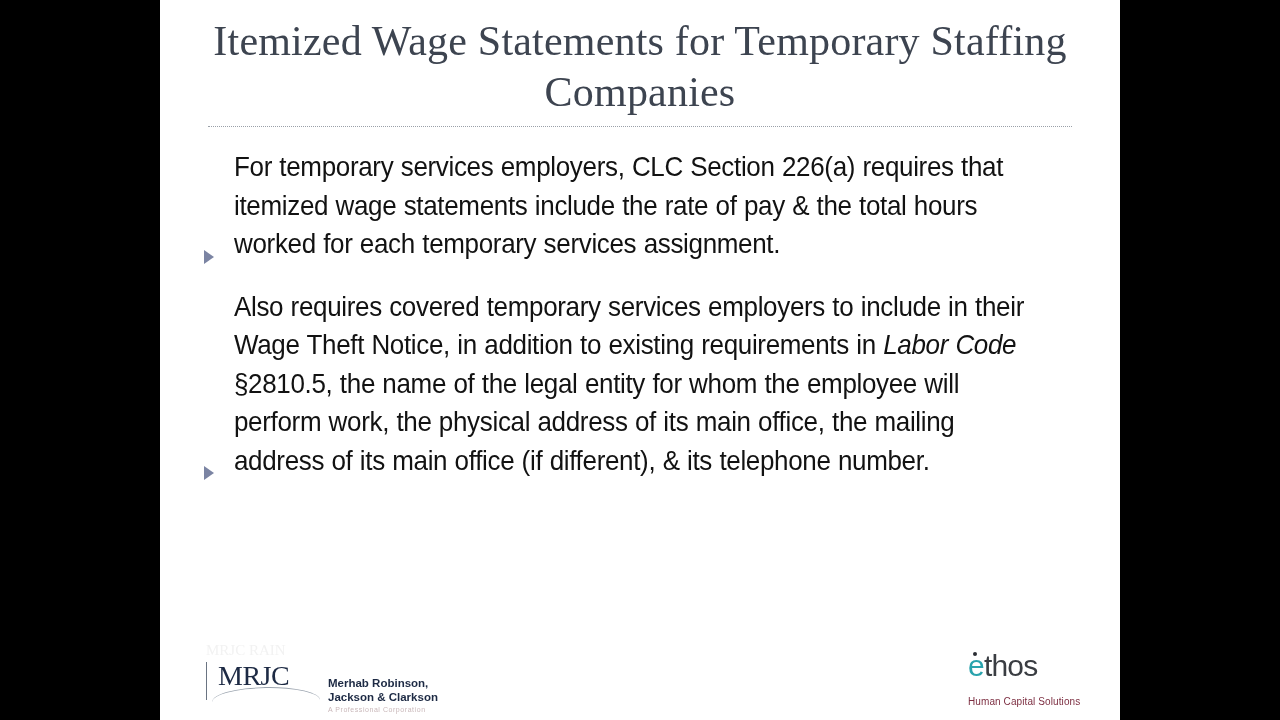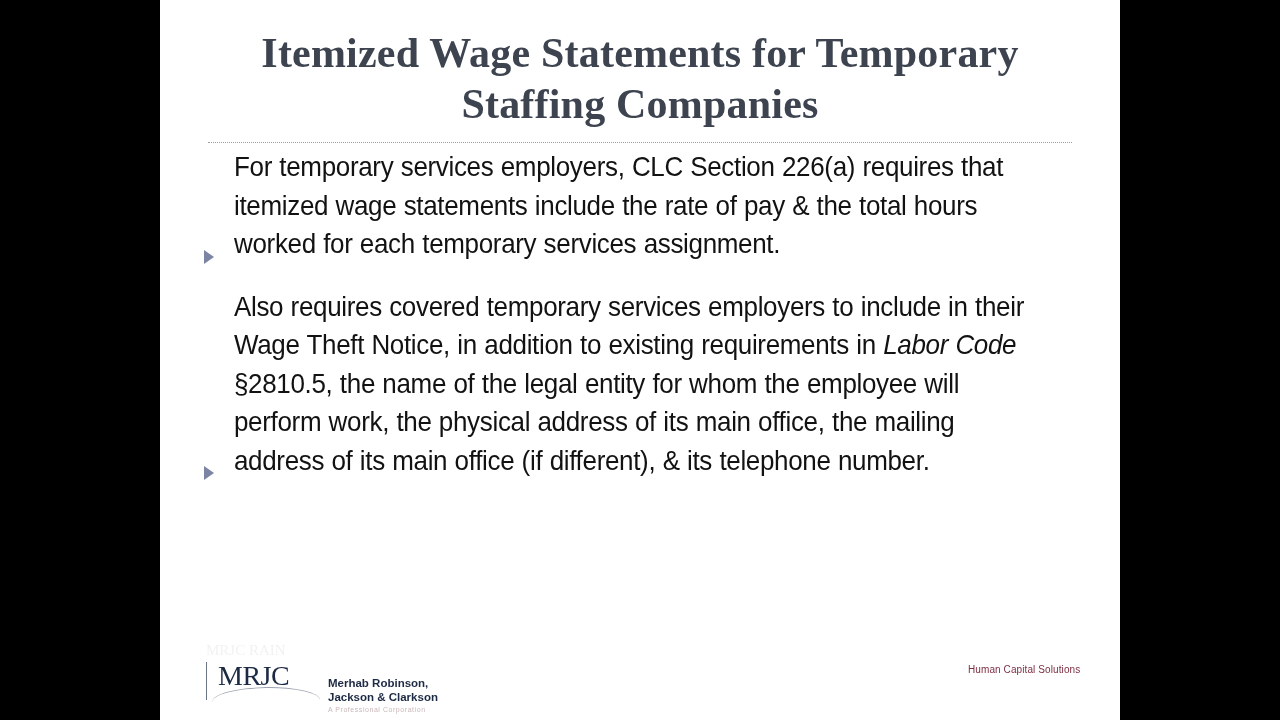--- a/index.html
+++ b/index.html
@@ -43,23 +43,23 @@
   }
 
   
   #title-block {
     position: absolute;
     left: 48px;
     top: 16px;
     width: 864px;
   }
   #slide-title {
-    margin: 12px;
+    margin: 0;
     font-family: "Liberation Serif", "DejaVu Serif", serif;
-    font-weight: 700;
+    font-weight: 400;
     font-size: 42px;
     line-height: 51px;
     color: #3d4450;
     text-align: center;
     letter-spacing: 0.2px;
   }
   #title-rule {
     margin-top: 8px;
     height: 0;
     border-top: 1px dotted #9aa0a8;
@@ -290,19 +290,22 @@
         <div id="mrjc-swoosh"></div>
         <div id="mrjc-words">
           <div class="mrjc-line">Merhab Robinson,</div>
           <div class="mrjc-line">Jackson &amp; Clarkson</div>
           <div id="mrjc-tagline">A Professional Corporation</div>
         </div>
       </div>
 
 
       <div id="ethos-logo">
+        <div id="ethos-word">
+          <span id="ethos-dot"></span><span id="ethos-e">e</span><span>thos</span>
+        </div>
         <div id="ethos-tagline">Human Capital Solutions</div>
       </div>
 
     </div>
 
   </div>
 </div>
 
 </body></html>

